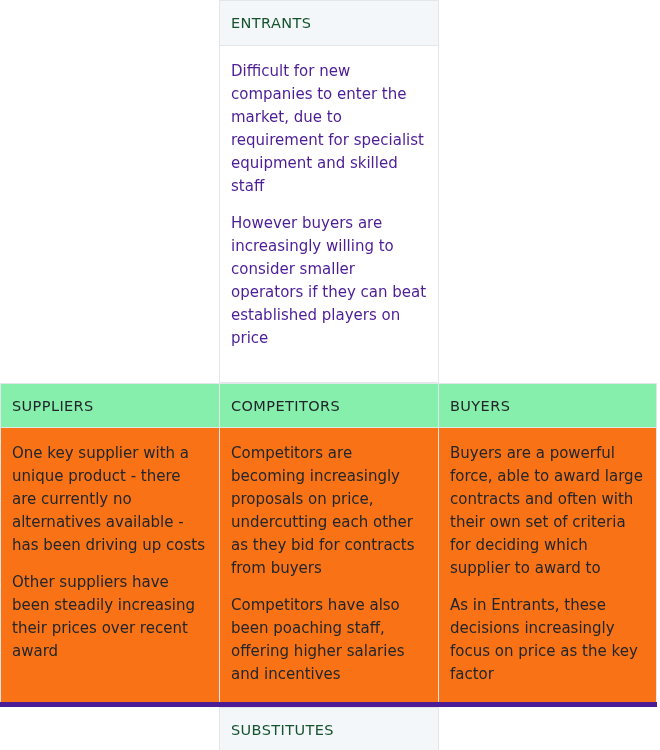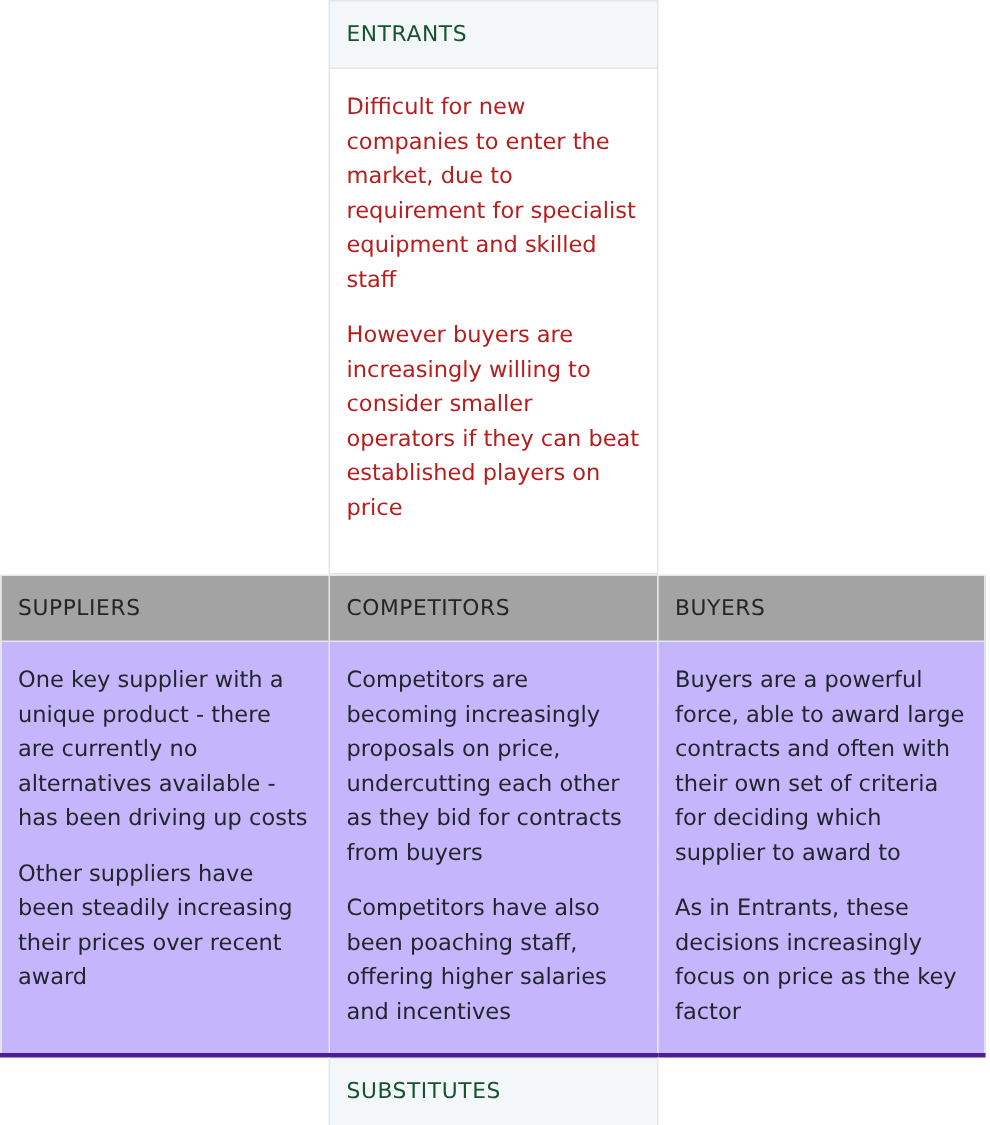--- a/index.html
+++ b/index.html
@@ -51,45 +51,45 @@
   }
   .force-body {
     border-bottom: 1px solid #e4e7ea;
     padding: 14px 11px 16px 11px;
     background: #ffffff;
   }
   .force-body p {
     margin: 0 0 14px 0;
     font-size: 15px;
     line-height: 23px;
-    color: #b91c1c;
+    color: #4c1d95;
   }
   .force-body p:last-child { margin-bottom: 16px; }
 
   
   .band-head {
-    background: #a3a3a3;
+    background: #86efac;
     border-top: 1px solid #e4e7ea;
     border-bottom: 1px solid #e4e7ea;
   }
   .band-head .hcell {
     padding: 14px 11px 13px 11px;
     font-size: 14.5px;
     letter-spacing: 0.4px;
     color: #22262a;
     border-right: 1px solid #e4e7ea;
   }
   .band-head .hcell.first { border-left: 1px solid #e4e7ea; }
 
   .band-body .bcell {
     border-right: 1px solid #e4e7ea;
-    border-bottom: 3px solid #4c1d95;
+    border-bottom: 5px solid #4c1d95;
     padding: 14px 11px 16px 11px;
     vertical-align: top;
-    background: #c4b5fd;
+    background: #f97316;
   }
   .band-body .bcell.first { border-left: 1px solid #e4e7ea; }
   .band-body .bcell p {
     margin: 0 0 14px 0;
     font-size: 15px;
     line-height: 23px;
   }
   .band-body .bcell p:last-child { margin-bottom: 0; }
 </style>
 </head>

